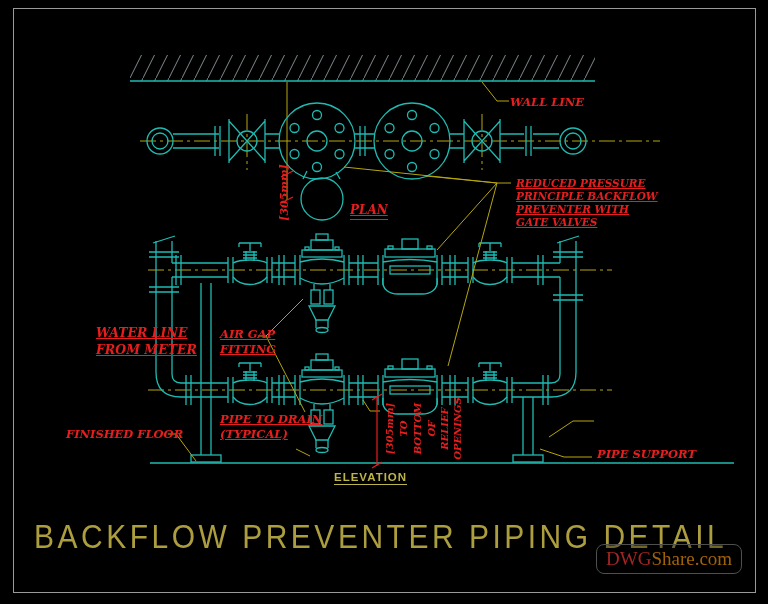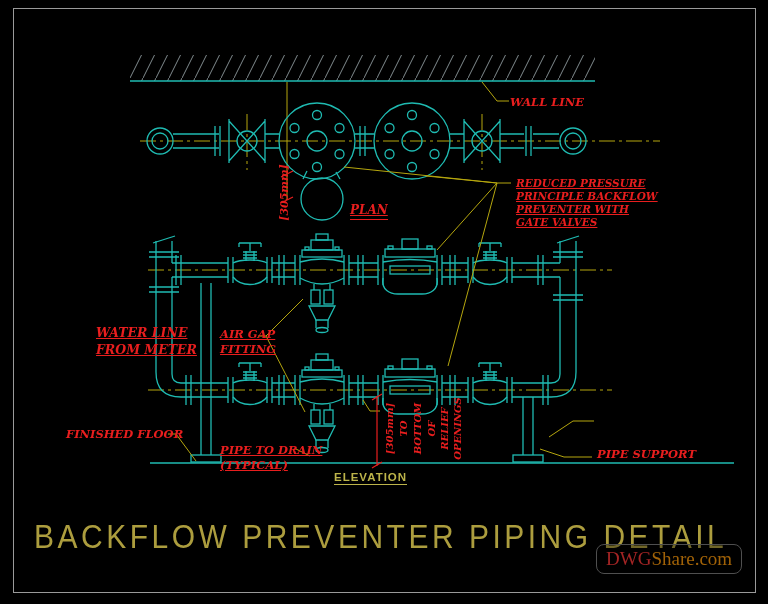--- a/index.html
+++ b/index.html
@@ -234,21 +234,21 @@
     <span>FROM METER</span>
   </div>
 
   <div class="lbl" style="left:220px;top:317px;margin-top:10px;">
     <span>AIR GAP</span>
     <span>FITTING</span>
   </div>
 
   <div class="lbl" style="left:66px;top:427px;">FINISHED FLOOR</div>
 
-  <div class="lbl" style="left:220px;top:443px;">
+  <div class="lbl" style="left:220px;top:412px;">
     <span>PIPE TO DRAIN</span>
     <span>(TYPICAL)</span>
   </div>
 
   <span class="vword" style="left:354px;top:423px;">[305mm]</span>
   <span class="vword" style="left:368px;top:423px;">TO</span>
   <span class="vword" style="left:382px;top:423px;">BOTTOM</span>
   <span class="vword" style="left:396px;top:423px;">OF</span>
   <span class="vword" style="left:409px;top:423px;">RELIEF</span>
   <span class="vword" style="left:422px;top:423px;">OPENINGS</span>

